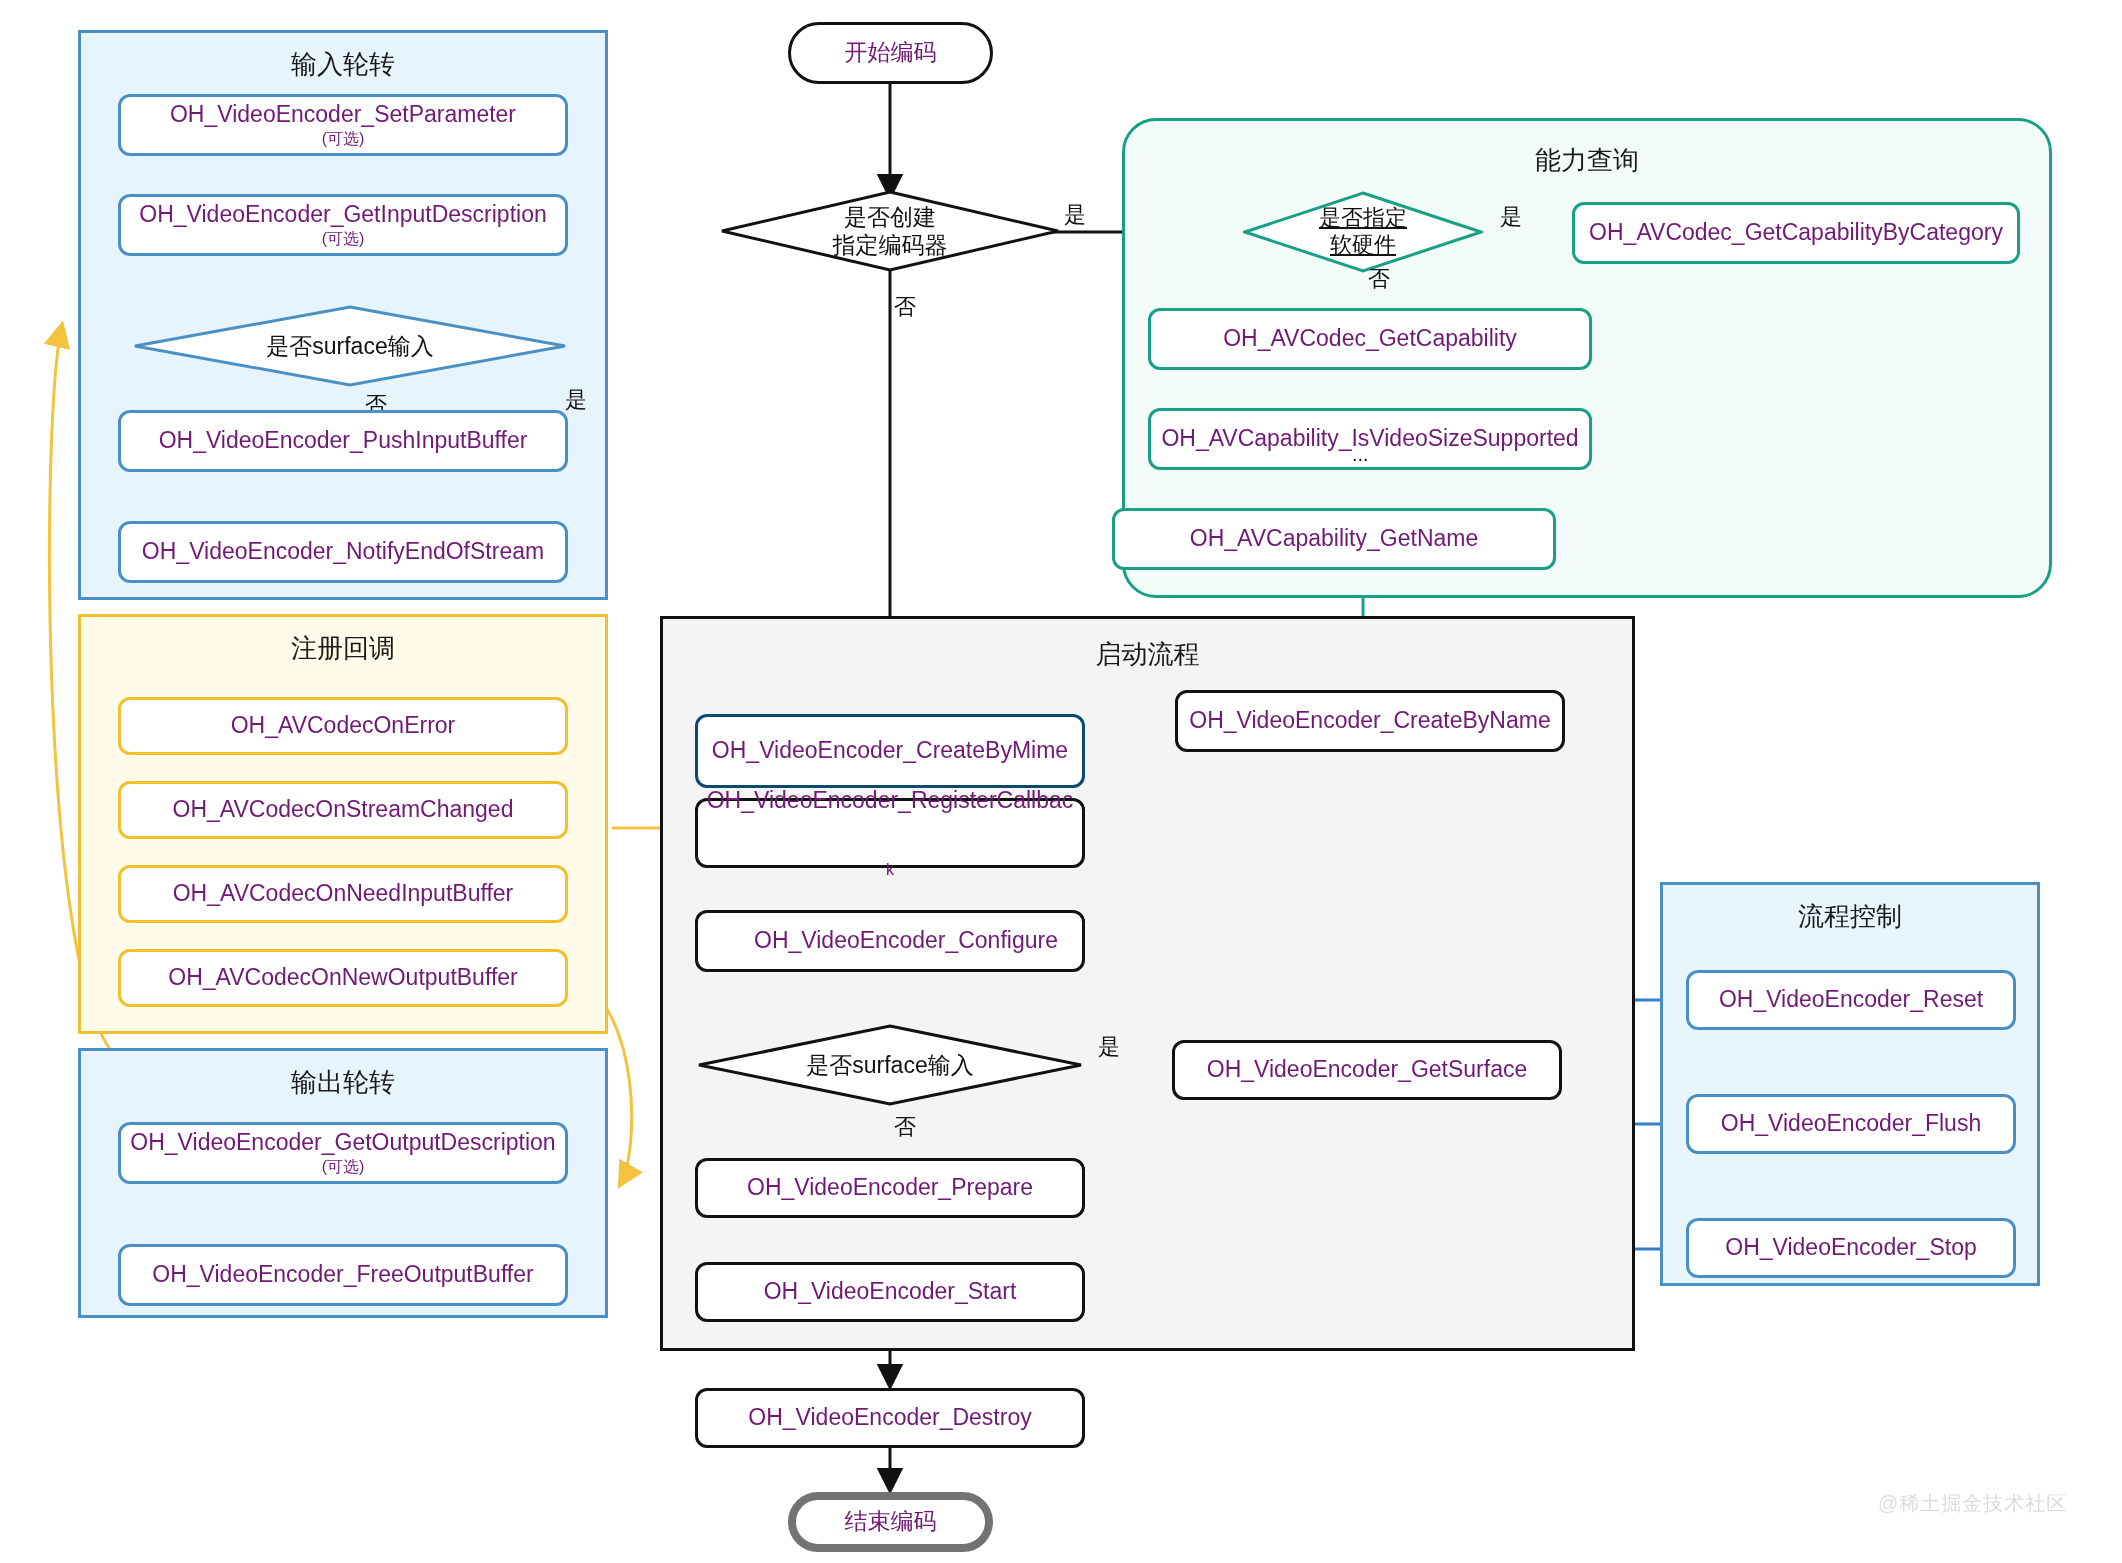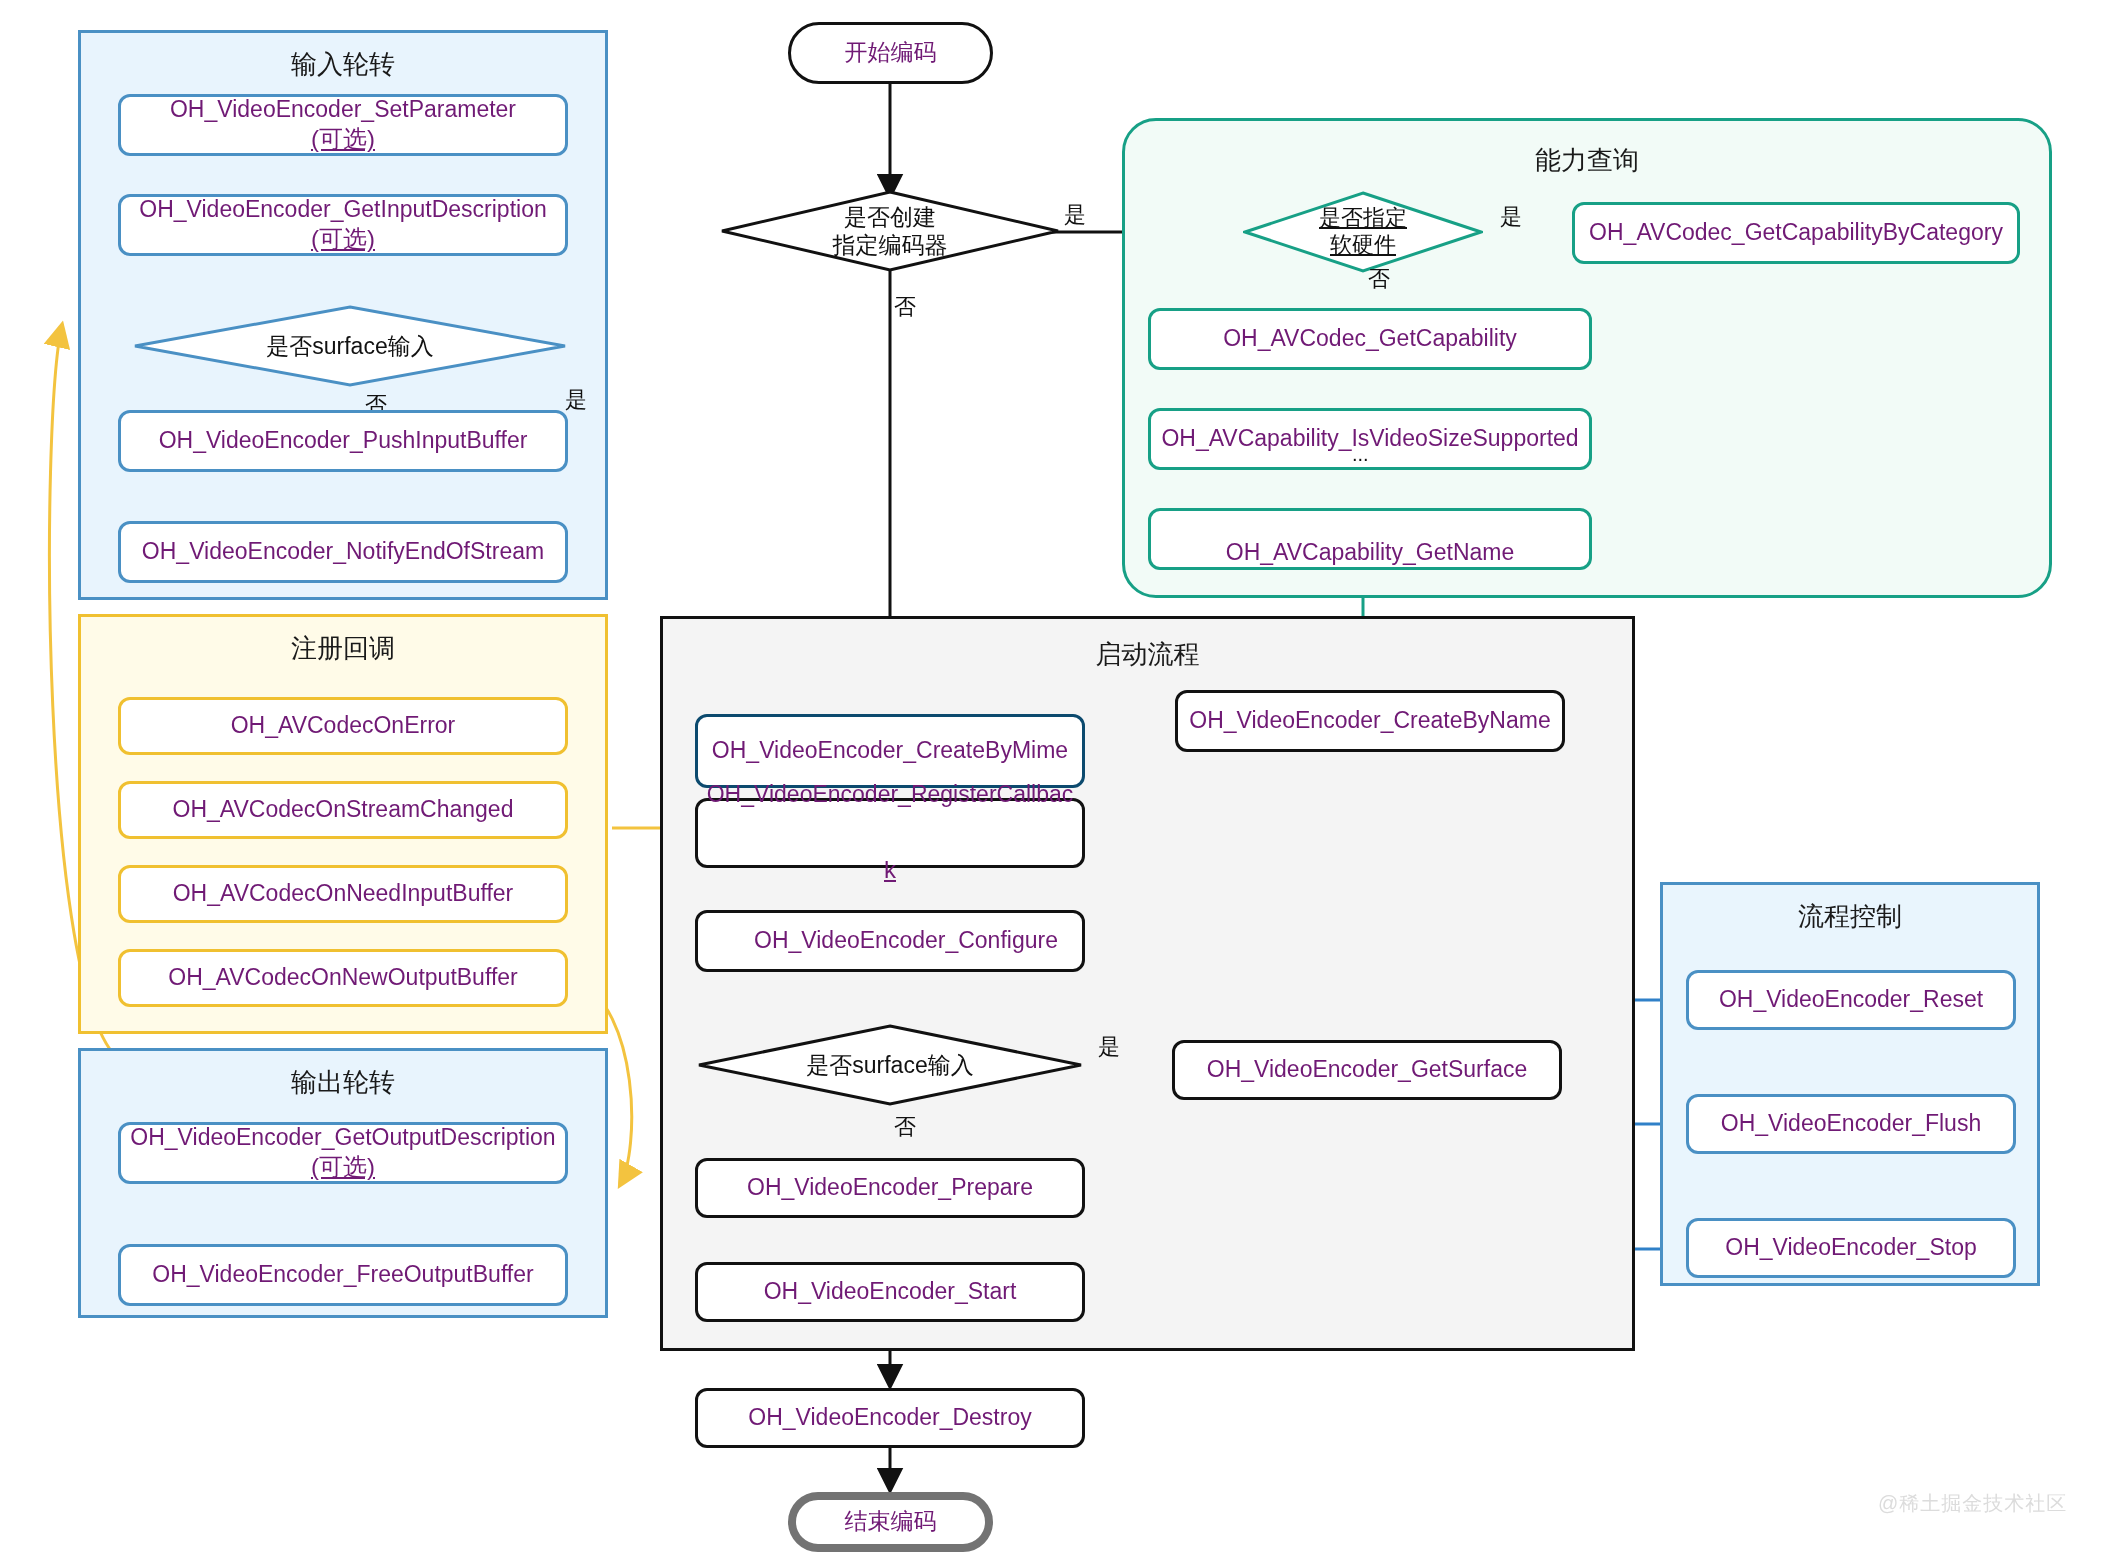--- a/index.html
+++ b/index.html
@@ -3,21 +3,21 @@
 <meta charset="utf-8">
 <style>
   html,body{margin:0;padding:0;background:#ffffff;}
   body{font-family:"Liberation Sans","DejaVu Sans",sans-serif;}
   #stage{position:relative;width:2122px;height:1563px;overflow:hidden;background:#fff;}
   .grp{position:absolute;box-sizing:border-box;}
   .grp-title{position:absolute;left:0;right:0;text-align:center;font-size:26px;color:#1a1a1a;}
   .node{position:absolute;box-sizing:border-box;display:flex;flex-direction:column;
         align-items:center;justify-content:center;text-align:center;
         font-size:23px;color:#701a75;background:#fff;line-height:1.28;}
-  .node .sub{font-size:24px;text-decoration:underline;}
+  .node .sub{font-size:16px;}
   .rr{border-radius:12px;}
   .stadium{border-radius:999px;}
   .diamond{position:absolute;display:flex;align-items:center;justify-content:center;
            text-align:center;font-size:23px;color:#111;line-height:1.25;}
   .diamond .dlabel{position:relative;z-index:3;}
   .diamond svg{position:absolute;inset:0;}
   .edgelabel{position:absolute;font-size:22px;color:#111;}
   svg.wires{position:absolute;left:0;top:0;width:2122px;height:1563px;overflow:visible;pointer-events:none;}
   .wm{position:absolute;font-size:20px;color:#dcdcdc;letter-spacing:1px;}
 </style>
@@ -223,21 +223,21 @@
   <div class="node rr" style="left:1148px;top:308px;width:444px;height:62px;border:3px solid #17a086;">
     <span>OH_AVCodec_GetCapability</span>
   </div>
 
   <div class="node rr" style="left:1148px;top:408px;width:444px;height:62px;border:3px solid #17a086;">
     <span>OH_AVCapability_IsVideoSizeSupported</span>
     <span class="sub"></span>
   </div>
   <div class="edgelabel" style="left:1352px;top:443px;font-size:20px;">...</div>
 
-  <div class="node rr" style="left:1148px;top:508px;width:444px;height:62px;border:3px solid #17a086;justify-content:flex-end;">
+  <div class="node rr" style="left:1112px;top:508px;width:444px;height:62px;border:3px solid #17a086;">
     <span>OH_AVCapability_GetName</span>
   </div>
 
   <div class="node rr" style="left:695px;top:714px;width:390px;height:74px;border:3px solid #0c4a6e;">
     <span>OH_VideoEncoder_CreateByMime</span>
   </div>
 
   <div class="node rr" style="left:1175px;top:690px;width:390px;height:62px;border:3px solid #111;">
     <span>OH_VideoEncoder_CreateByName</span>
   </div>

